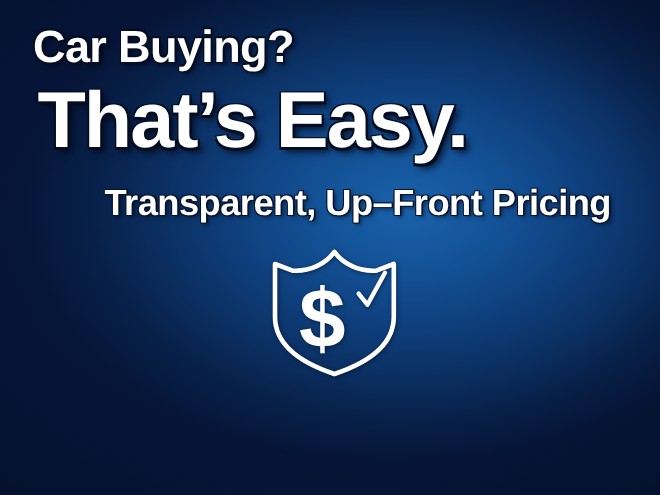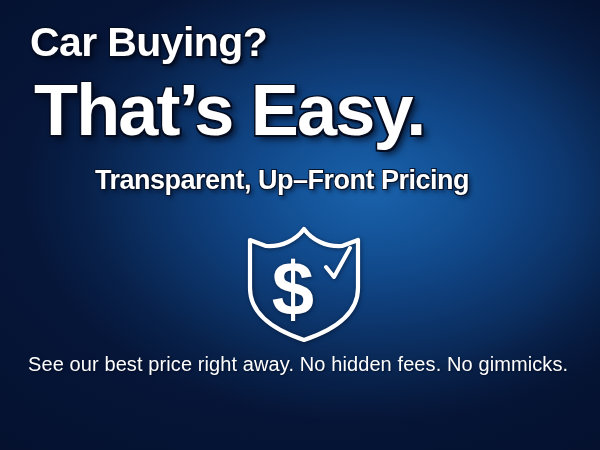--- a/index.html
+++ b/index.html
@@ -80,21 +80,21 @@
       2px 2px 0 #050d22,
       -1.4px -1.4px 0 #050d22,
       2px -1.4px 0 #050d22,
       -1.4px 2px 0 #050d22,
       4px 4px 7px rgba(2,6,20,0.8);
   }
 
   #subhead {
     left: 95px;
     top: 165px;
-    font-size: 27px;
+    font-size: 33px;
     font-weight: bold;
     letter-spacing: -0.5px;
     text-shadow:
       1.3px 1.3px 0 #07142c,
       -0.9px -0.9px 0 #07142c,
       1.3px -0.9px 0 #07142c,
       -0.9px 1.3px 0 #07142c,
       2.5px 2.5px 4px rgba(2,6,20,0.6);
   }
 
@@ -151,16 +151,15 @@
                  C 44 25, 58 18, 66 7 Z"></path>
 
         <path d="M 88 45 L 96 55 L 112 26" stroke-width="4"></path>
       </svg>
 
       <svg viewBox="0 0 132 122" xmlns="http://www.w3.org/2000/svg" style="position:absolute; left:0; top:0;">
         <text x="55" y="93" text-anchor="middle" font-family="Liberation Sans, sans-serif" font-size="76" font-weight="bold" fill="#ffffff">$</text>
       </svg>
     </div>
 
-    <div class="line" id="footer-text">See our best price right away. No hidden fees. No gimmicks.</div>
 
   </div>
 </div>
 
 </body></html>

